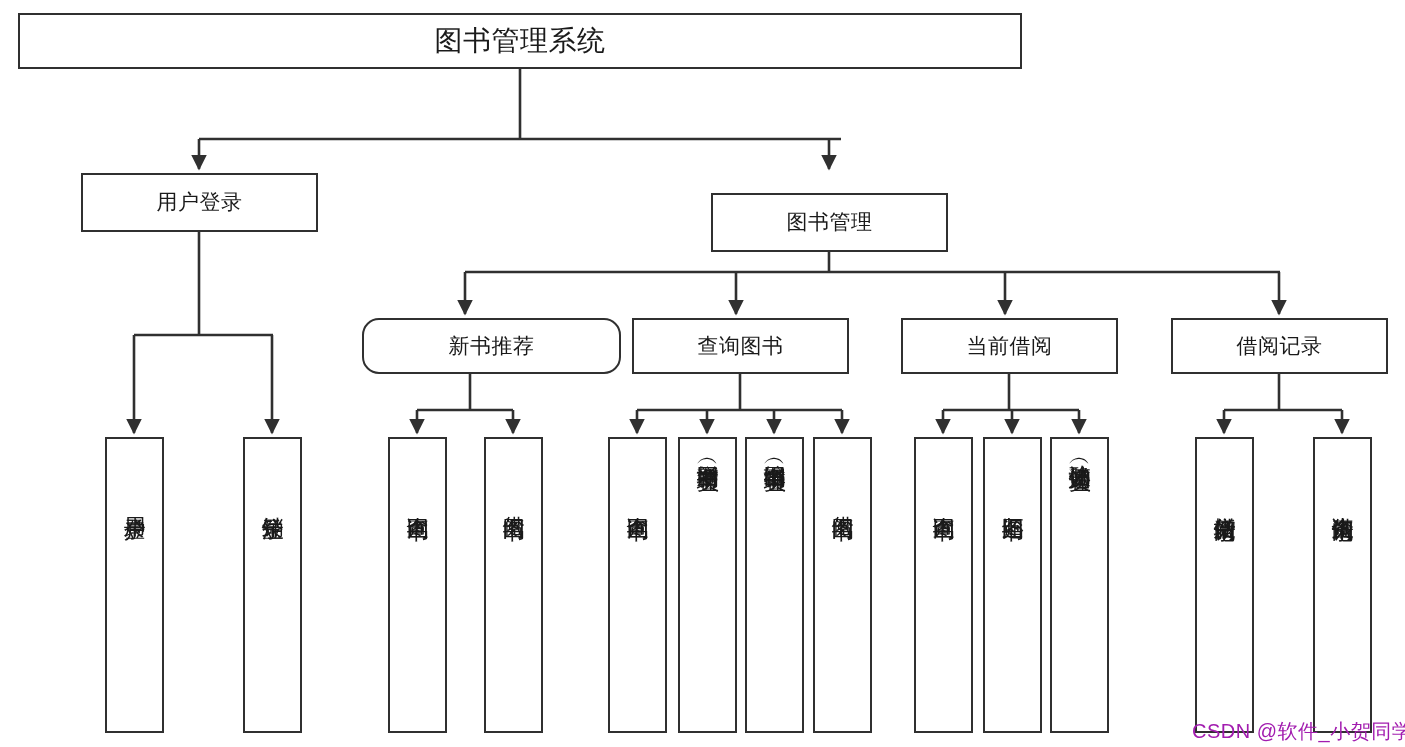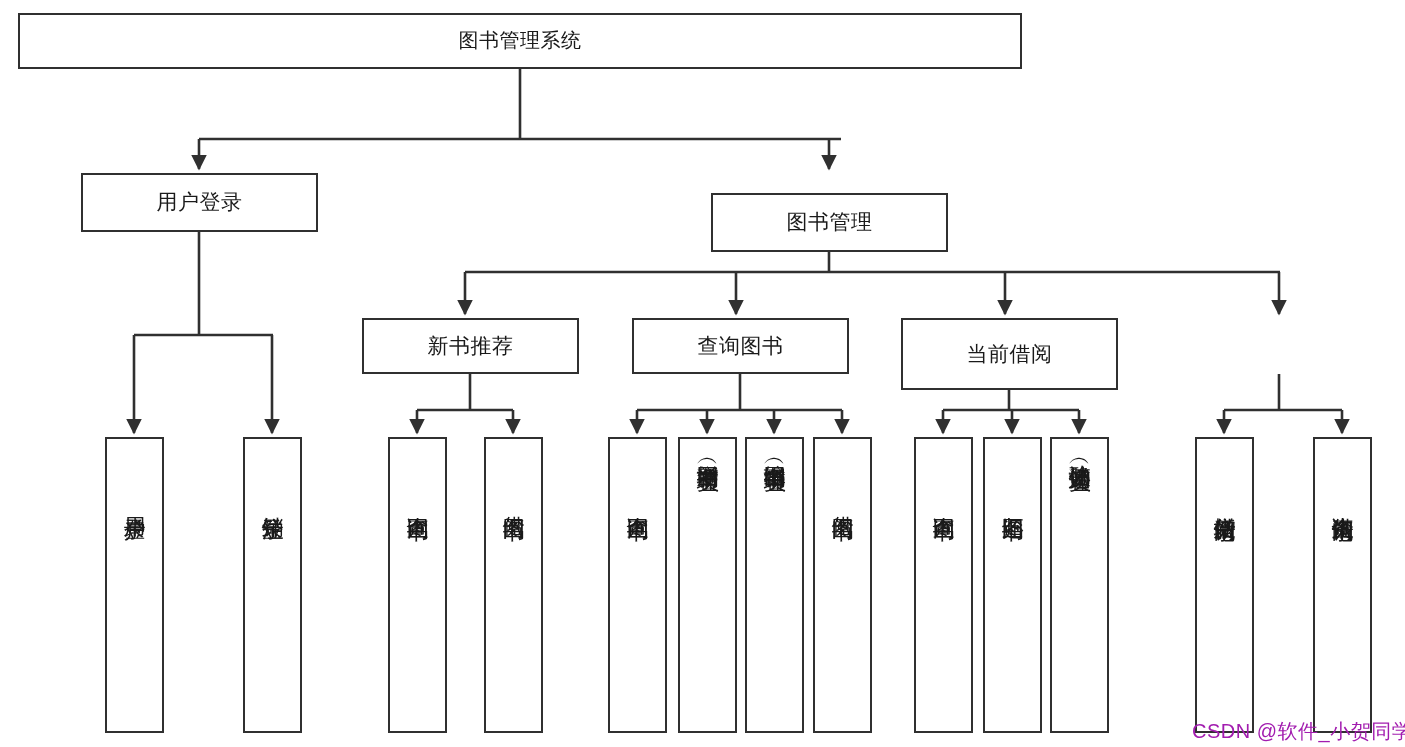--- a/index.html
+++ b/index.html
@@ -40,21 +40,21 @@
     display: block;
     text-align: center;
     line-height: 1.18;
     letter-spacing: 0.5px;
   }
   
   .node.h .label {
     font-size: 21px;
     white-space: nowrap;
   }
-  #n-root .label { font-size: 20px; }
+  #n-root .label { font-size: 28px; }
   
   .node.v {
     align-items: flex-start;
     justify-content: center;
     padding-top: 0;
   }
   .node.v .label {
     writing-mode: vertical-rl;
     text-orientation: upright;
     font-size: 22px;
@@ -132,28 +132,31 @@
     <span class="label">图书管理系统</span>
   </div>
 
   <div class="node h" id="n-user-login" style="left:81px; top:173px; width:237px; height:59px;">
     <span class="label">用户登录</span>
   </div>
   <div class="node h" id="n-book-manage" style="left:711px; top:173px; width:237px; height:59px;margin-top:20px;">
     <span class="label">图书管理</span>
   </div>
 
-  <div class="node h" id="n-new-book-rec" style="left:362px; top:318px; width:217px; height:56px;">
+  <div class="node h" id="n-new-book-rec" style="left:362px; top:318px; width:259px; height:56px;border-radius:17px;">
     <span class="label">新书推荐</span>
   </div>
   <div class="node h" id="n-book-borrow" style="left:632px; top:318px; width:217px; height:56px;">
     <span class="label">查询图书</span>
   </div>
-  <div class="node h" id="n-current-borrow" style="left:901px; top:318px; width:217px; height:72px;font-family:Liberation Serif, serif;">
+  <div class="node h" id="n-current-borrow" style="left:901px; top:318px; width:217px; height:56px;font-family:Liberation Serif, serif;">
     <span class="label">当前借阅</span>
+  </div>
+  <div class="node h" id="n-borrow-record" style="left:1171px; top:318px; width:217px; height:56px;">
+    <span class="label">借阅记录</span>
   </div>
 
   <div id="leaf-layer">
       <div class="node v mid" id="leaf-user-login" style="left: 105px; top: 437px; width: 59px; height: 296px;">
         <span class="label">用户登录</span>
       </div>
       <div class="node v mid" id="leaf-logout-login" style="left: 243px; top: 437px; width: 59px; height: 296px;">
         <span class="label">注销登录</span>
       </div>
       <div class="node v mid" id="leaf-query-book-new" style="left: 388px; top: 437px; width: 59px; height: 296px;">

